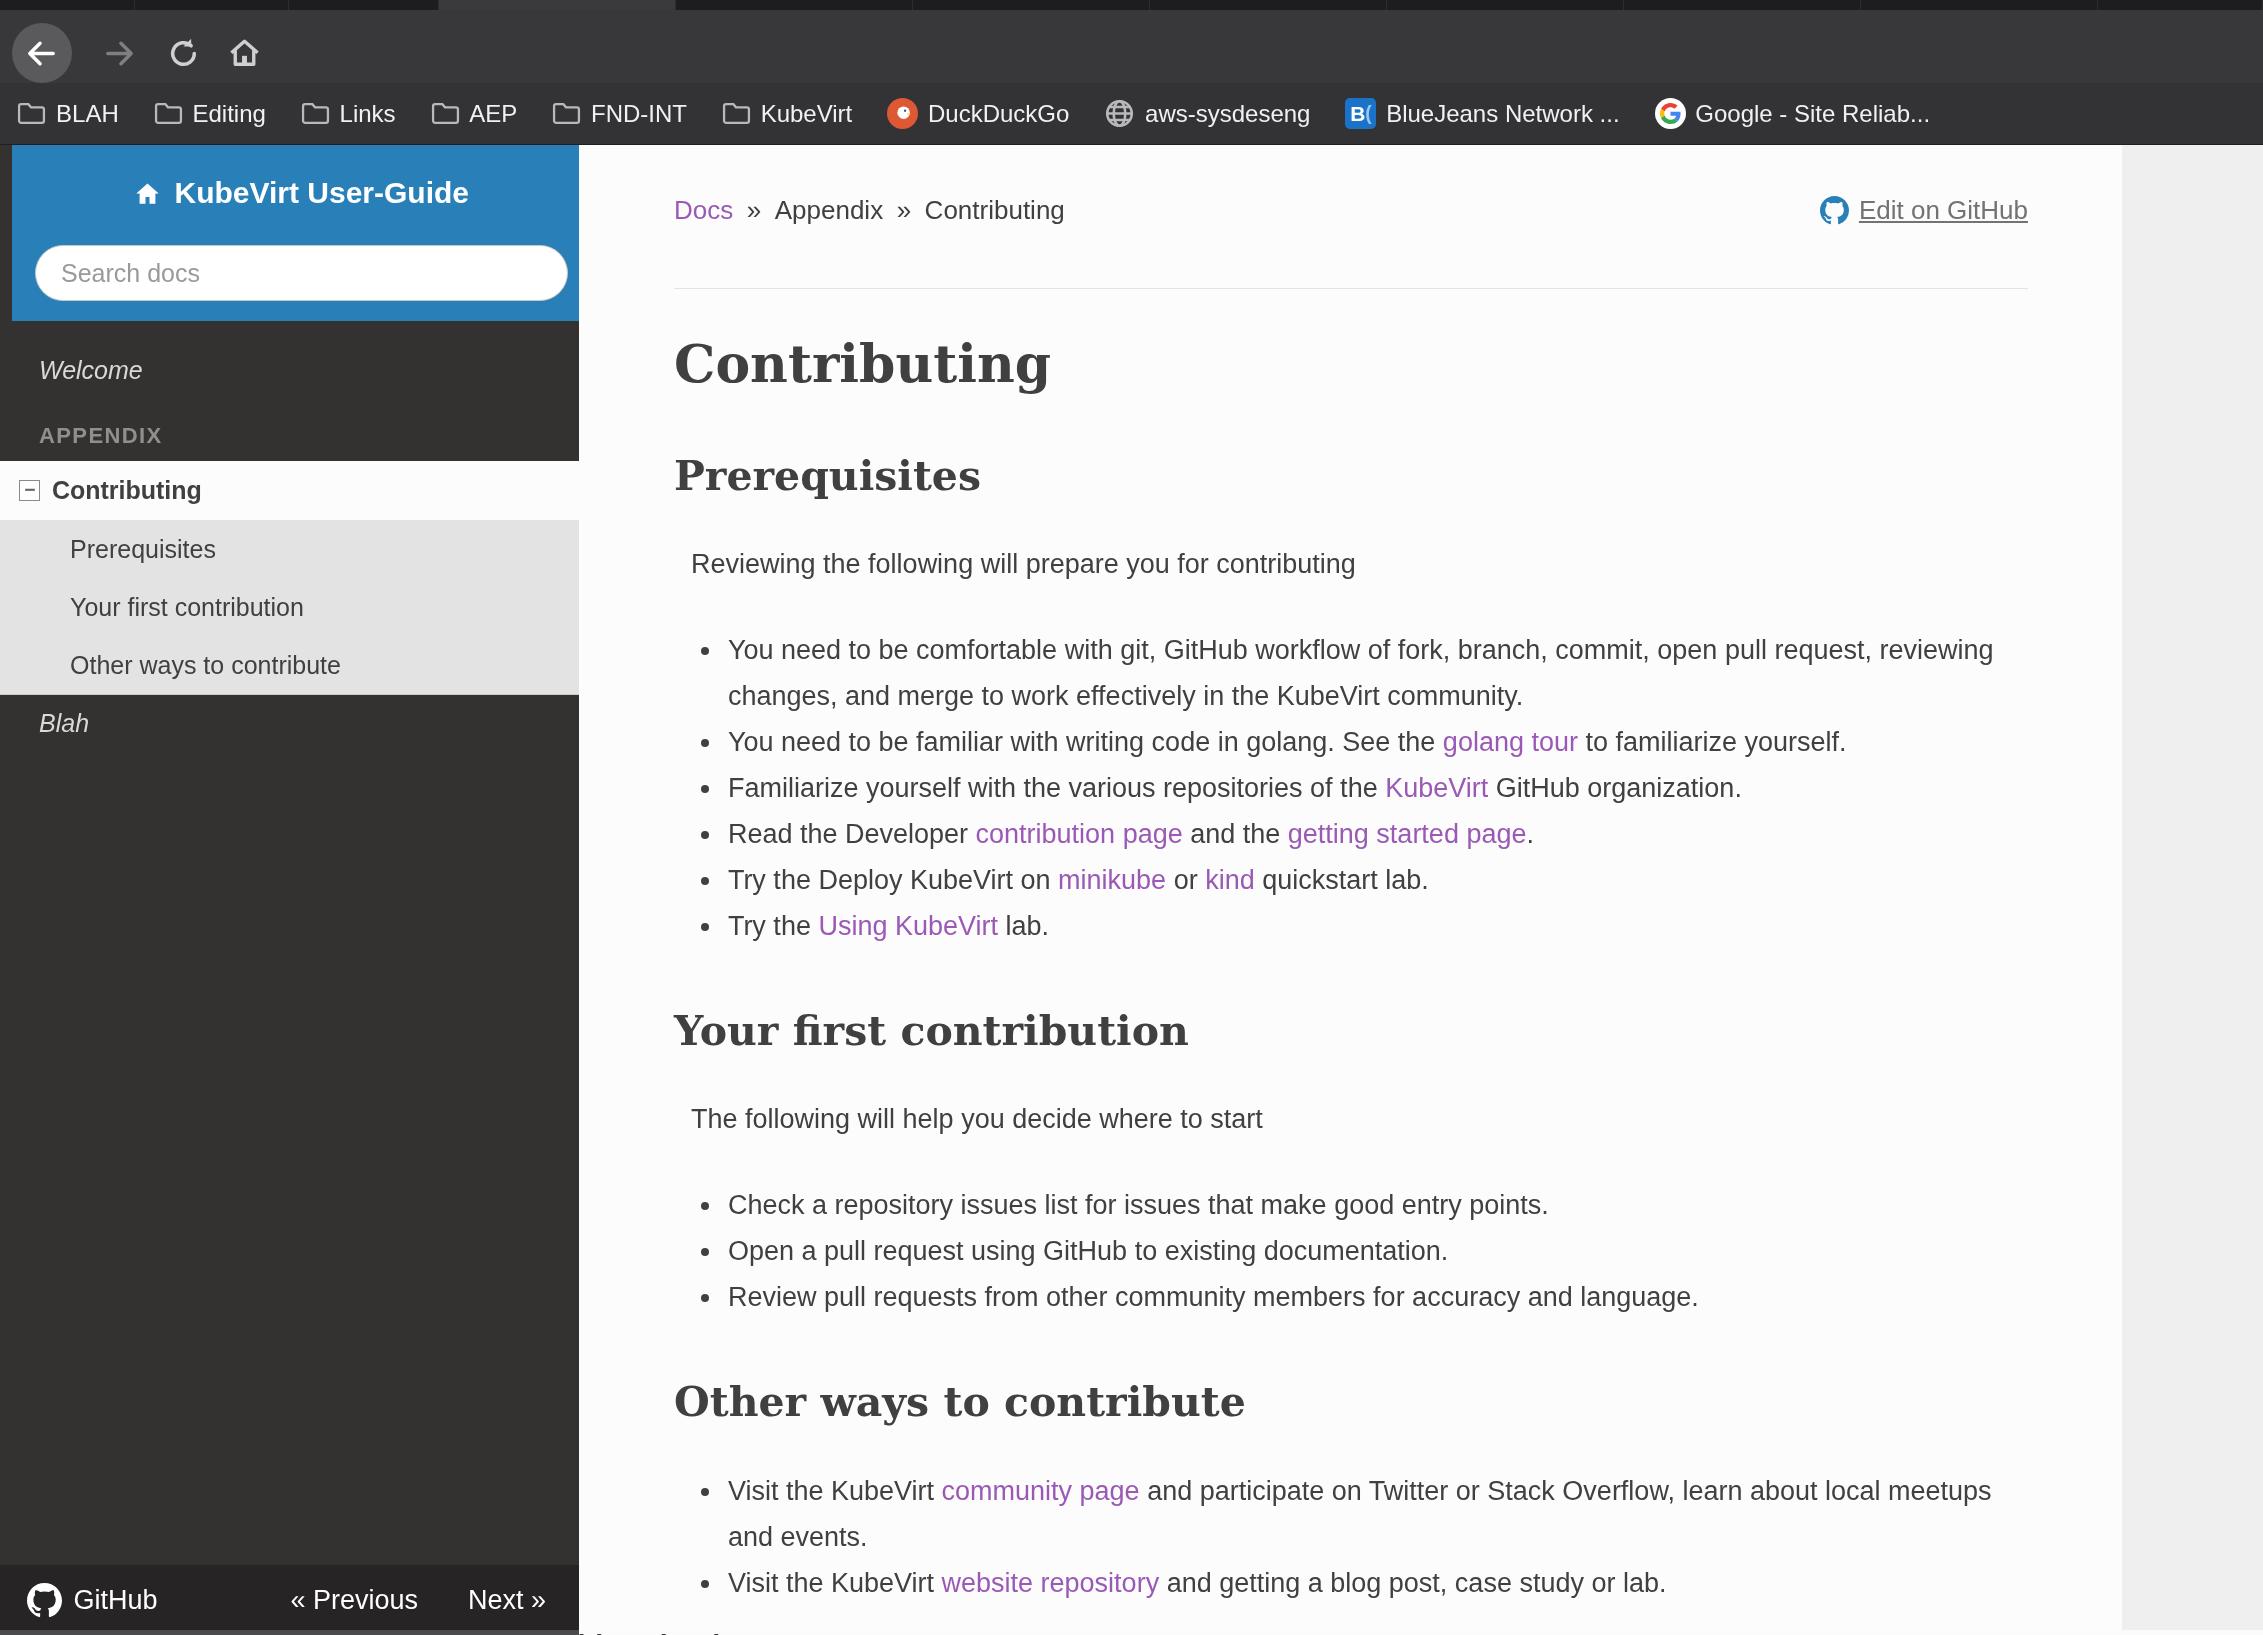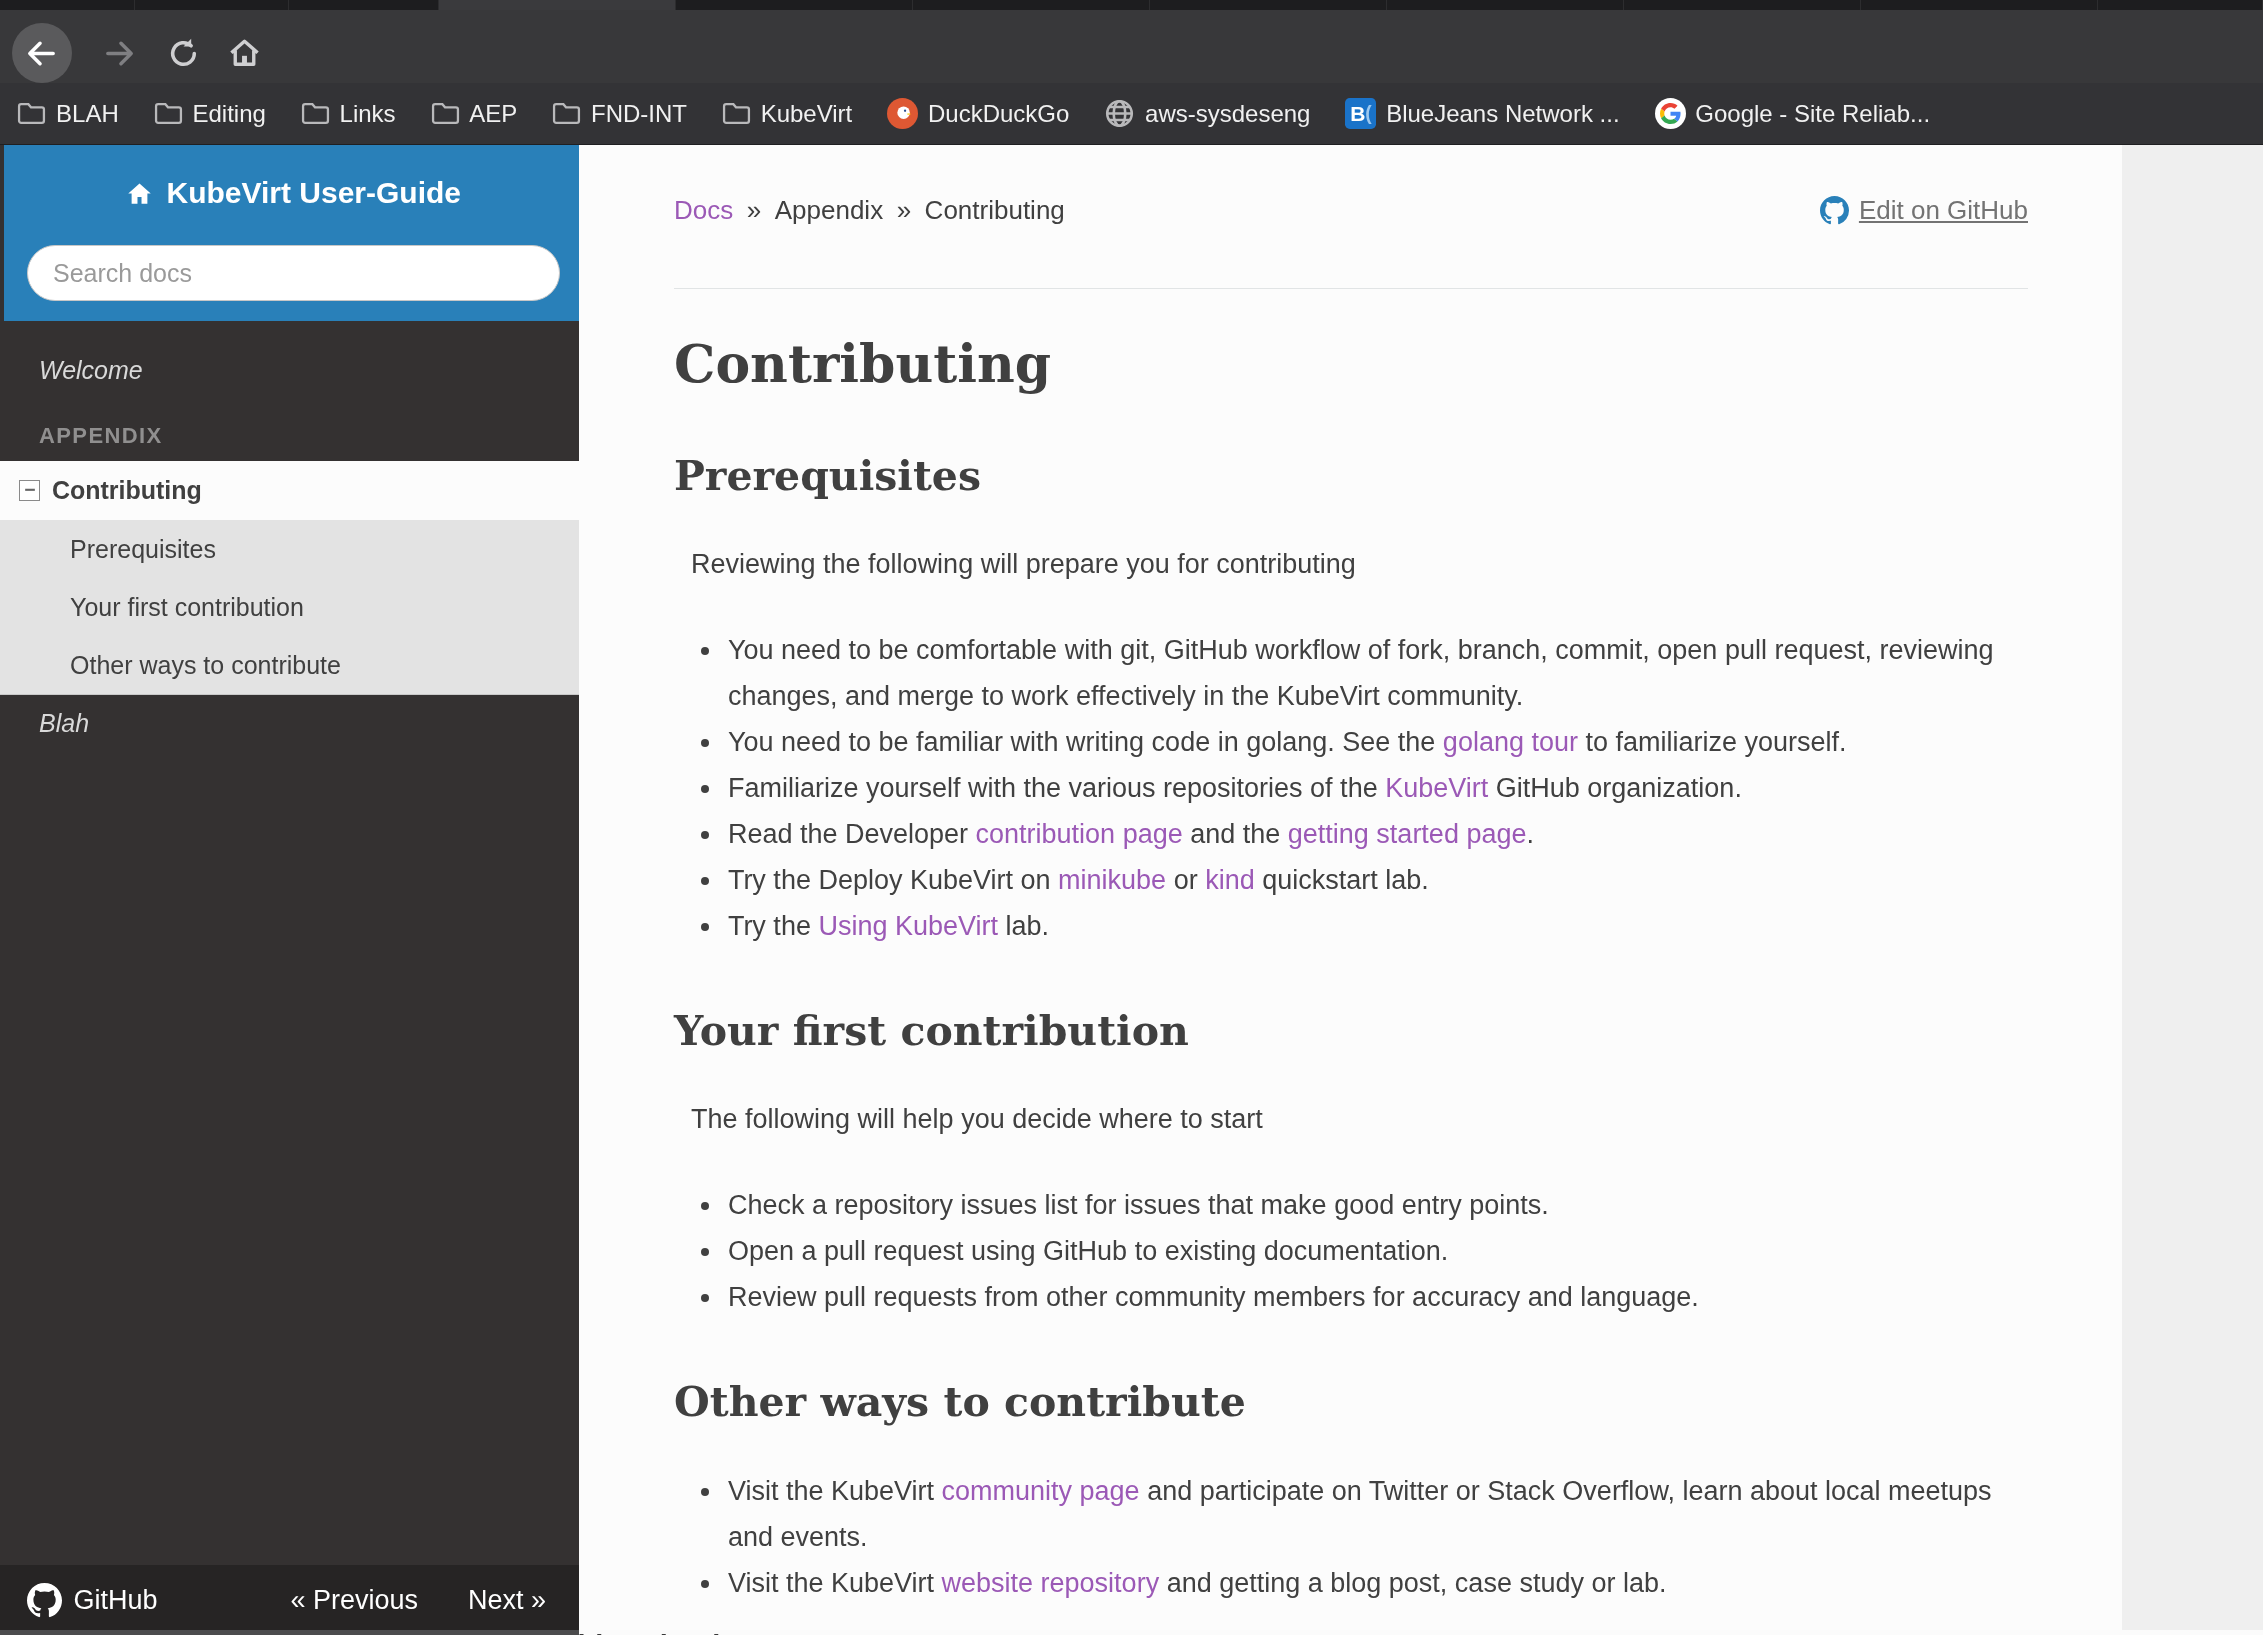--- a/index.html
+++ b/index.html
@@ -25,21 +25,21 @@
   .bookmarksbar { position:absolute; left:0; top:83px; width:2263px; height:62px; background:#333336;
                   display:flex; align-items:center; padding-left:17.4px; gap:35px; border-bottom:1px solid #1f1f21;}
   .bookmark { display:flex; align-items:center; gap:9.7px; color:#f1f1f1; font-size:24px; white-space:nowrap; }
   .bm-circle { width:31px; height:31px; border-radius:50%; display:flex; align-items:center; justify-content:center; }
 
   
   .win { position:absolute; left:0; top:145px; width:2263px; height:1485px; background:#efefef; }
 
   
   .sidebar { position:absolute; left:0; top:0; width:579px; height:1485px; background:#343131; }
-  .side-head { position:absolute; left:4px; top:0; width:579px; height:176px; background:#2980b9; }
+  .side-head { position:absolute; left:12px; top:0; width:579px; height:176px; background:#2980b9; }
   .side-title { display:flex; align-items:center; justify-content:center; gap:13.5px; padding-top:31px;
                 color:#ffffff; font-size:30px; font-weight:bold; }
   .search-wrap { position:absolute; left:23px; right:23px; top:100px; }
   .search-input { width:100%; height:56px; border-radius:29px; border:1px solid #c7c7c7; background:#ffffff;
                   font-size:25px; padding:0 25px; color:#404040; outline:none;
                   font-family:"Liberation Sans", sans-serif; }
   .search-input::placeholder { color:#9a9a9a; }
   .side-nav { position:absolute; left:0; top:176px; width:579px; padding-top:21px; }
   .nav-link { padding:13.5px 0 13.5px 39px; color:#d9d9d9; font-size:25px; cursor:pointer;font-style:italic; }
   .nav-caption { margin-top:13.5px; padding:11.6px 0 11.6px 39px; color:#908f8f; font-size:22px; font-weight:bold;

